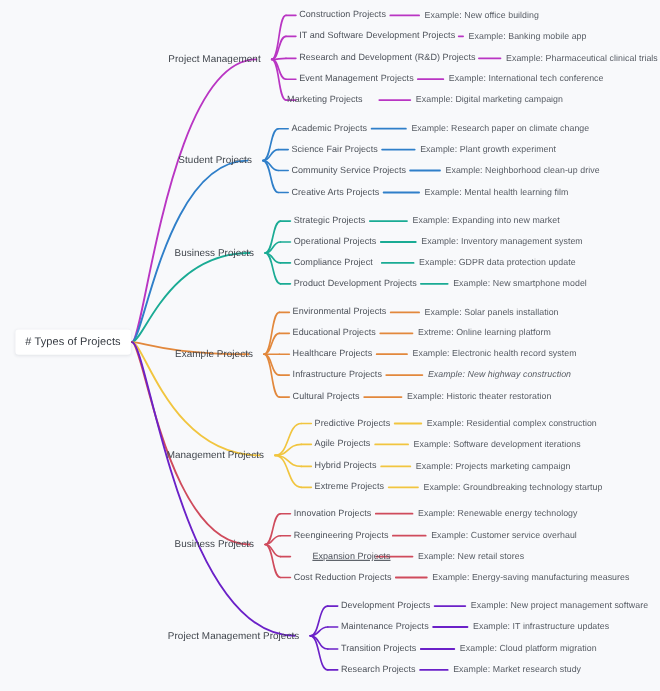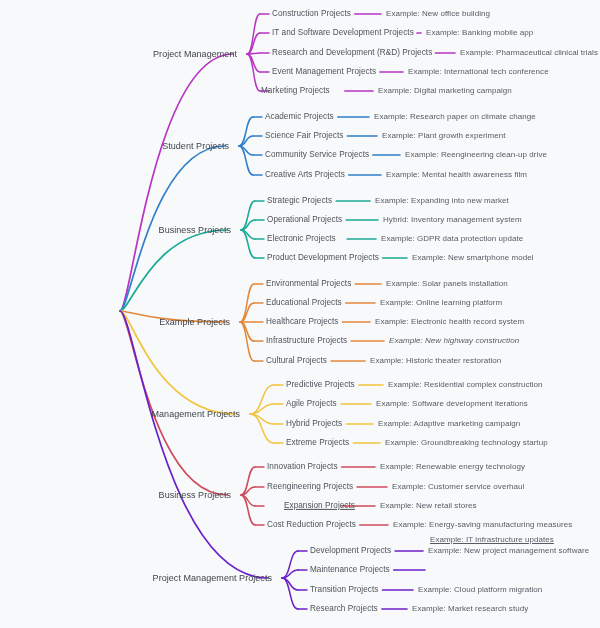--- a/index.html
+++ b/index.html
@@ -167,83 +167,84 @@
       <path d="M 393.734375 570 L 425 570" fill="none" stroke="#6b21c8" stroke-width="1.6" stroke-linecap="round"></path>
       <path d="M 282 578 C 290.8 578, 289.2 590, 298 590" fill="none" stroke="#6b21c8" stroke-width="1.5" stroke-linecap="round"></path>
       <path d="M 298 590 L 307 590" fill="none" stroke="#6b21c8" stroke-width="1.5" stroke-linecap="round"></path>
       <path d="M 382.5 590 L 413 590" fill="none" stroke="#6b21c8" stroke-width="1.6" stroke-linecap="round"></path>
       <path d="M 282 578 C 290.8 578, 289.2 609, 298 609" fill="none" stroke="#6b21c8" stroke-width="1.5" stroke-linecap="round"></path>
       <path d="M 298 609 L 307 609" fill="none" stroke="#6b21c8" stroke-width="1.5" stroke-linecap="round"></path>
       <path d="M 381.90625 609 L 407 609" fill="none" stroke="#6b21c8" stroke-width="1.6" stroke-linecap="round"></path>
     </svg>
 
 
+  <div class="root" id="rootNode" style="left: 14px; top: 311px;"># Types of Projects</div>
 
   <div id="labels">
       <div class="node l1 anchor-right" style="left: 237px; top: 54px;">Project Management</div>
       <div class="node l2" style="left: 272px; top: 14px;">Construction Projects</div>
       <div class="node l3" style="left: 386px; top: 14px;">Example: New office building</div>
       <div class="node l2" style="left: 272px; top: 33px; text-align: right;">IT and Software Development Projects</div>
       <div class="node l3" style="left: 426px; top: 33px;">Example: Banking mobile app</div>
       <div class="node l2" style="left: 272px; top: 53px;">Research and Development (R&amp;D) Projects</div>
       <div class="node l3" style="left: 460px; top: 53px;">Example: Pharmaceutical clinical trials</div>
       <div class="node l2" style="left: 272px; top: 72px;">Event Management Projects</div>
       <div class="node l3" style="left: 408px; top: 72px;">Example: International tech conference</div>
       <div class="node l2" style="left: 261px; top: 91px;">Marketing Projects</div>
       <div class="node l3" style="left: 378px; top: 91px;">Example: Digital marketing campaign</div>
       <div class="node l1 anchor-right" style="left: 229px; top: 146px;">Student Projects</div>
       <div class="node l2" style="left: 265px; top: 117px;">Academic Projects</div>
       <div class="node l3" style="left: 374px; top: 117px;">Example: Research paper on climate change</div>
       <div class="node l2" style="left: 265px; top: 136px;">Science Fair Projects</div>
       <div class="node l3" style="left: 382px; top: 136px;">Example: Plant growth experiment</div>
       <div class="node l2" style="left: 265px; top: 155px;">Community Service Projects</div>
-      <div class="node l3" style="left: 405px; top: 155px;">Example: Reengineering clean-up drive</div>
+      <div class="node l3" style="left: 405px; top: 155px;">Example: Neighborhood clean-up drive</div>
       <div class="node l2" style="left: 265px; top: 175px;">Creative Arts Projects</div>
-      <div class="node l3" style="left: 386px; top: 175px;">Example: Mental health awareness film</div>
+      <div class="node l3" style="left: 386px; top: 175px;">Example: Mental health learning film</div>
       <div class="node l1 anchor-right" style="left: 231px; top: 230px;">Business Projects</div>
       <div class="node l2" style="left: 267px; top: 201px;">Strategic Projects</div>
       <div class="node l3" style="left: 375px; top: 201px;">Example: Expanding into new market</div>
       <div class="node l2" style="left: 267px; top: 220px;">Operational Projects</div>
-      <div class="node l3" style="left: 383px; top: 220px;">Hybrid: Inventory management system</div>
-      <div class="node l2" style="left: 267px; top: 239px;">Electronic Projects</div>
+      <div class="node l3" style="left: 383px; top: 220px;">Example: Inventory management system</div>
+      <div class="node l2" style="left: 267px; top: 239px;">Compliance Project</div>
       <div class="node l3" style="left: 381px; top: 239px;">Example: GDPR data protection update</div>
       <div class="node l2" style="left: 267px; top: 258px;">Product Development Projects</div>
       <div class="node l3" style="left: 412px; top: 258px;">Example: New smartphone model</div>
       <div class="node l1 anchor-right" style="left: 230px; top: 322px;">Example Projects</div>
       <div class="node l2" style="left: 266px; top: 284px;">Environmental Projects</div>
       <div class="node l3" style="left: 386px; top: 284px;">Example: Solar panels installation</div>
       <div class="node l2" style="left: 266px; top: 303px;">Educational Projects</div>
-      <div class="node l3" style="left: 380px; top: 303px;">Example: Online learning platform</div>
+      <div class="node l3" style="left: 380px; top: 303px;">Extreme: Online learning platform</div>
       <div class="node l2" style="left: 266px; top: 322px;">Healthcare Projects</div>
       <div class="node l3" style="left: 375px; top: 322px;">Example: Electronic health record system</div>
       <div class="node l2" style="left: 266px; top: 341px;">Infrastructure Projects</div>
       <div class="node l3" style="left: 389px; top: 341px; font-style: italic;">Example: New highway construction</div>
       <div class="node l2" style="left: 266px; top: 361px;">Cultural Projects</div>
       <div class="node l3" style="left: 370px; top: 361px;">Example: Historic theater restoration</div>
       <div class="node l1 anchor-right" style="left: 240px; top: 414px;">Management Projects</div>
       <div class="node l2" style="left: 286px; top: 385px;">Predictive Projects</div>
       <div class="node l3" style="left: 388px; top: 385px;">Example: Residential complex construction</div>
       <div class="node l2" style="left: 286px; top: 404px;">Agile Projects</div>
       <div class="node l3" style="left: 376px; top: 404px;">Example: Software development iterations</div>
       <div class="node l2" style="left: 286px; top: 424px;">Hybrid Projects</div>
-      <div class="node l3" style="left: 378px; top: 424px;">Example: Adaptive marketing campaign</div>
+      <div class="node l3" style="left: 378px; top: 424px;">Example: Projects marketing campaign</div>
       <div class="node l2" style="left: 286px; top: 443px;">Extreme Projects</div>
       <div class="node l3" style="left: 385px; top: 443px;">Example: Groundbreaking technology startup</div>
       <div class="node l1 anchor-right" style="left: 231px; top: 495px;">Business Projects</div>
       <div class="node l2" style="left: 267px; top: 467px;">Innovation Projects</div>
       <div class="node l3" style="left: 380px; top: 467px;">Example: Renewable energy technology</div>
       <div class="node l2" style="left: 267px; top: 487px;">Reengineering Projects</div>
       <div class="node l3" style="left: 392px; top: 487px;">Example: Customer service overhaul</div>
       <div class="node l2" style="left: 284px; top: 506px; text-decoration: underline;">Expansion Projects</div>
       <div class="node l3" style="left: 380px; top: 506px;">Example: New retail stores</div>
       <div class="node l2" style="left: 267px; top: 525px; text-align: right;">Cost Reduction Projects</div>
       <div class="node l3" style="left: 393px; top: 525px;">Example: Energy-saving manufacturing measures</div>
       <div class="node l1 anchor-right" style="left: 272px; top: 578px;">Project Management Projects</div>
       <div class="node l2" style="left: 310px; top: 551px;">Development Projects</div>
       <div class="node l3" style="left: 428px; top: 551px;">Example: New project management software</div>
       <div class="node l2" style="left: 310px; top: 570px;">Maintenance Projects</div>
-      <div class="node l3" style="left: 430px; top: 540px; text-decoration: underline;">Example: IT infrastructure updates</div>
+      <div class="node l3" style="left: 430px; top: 570px;">Example: IT infrastructure updates</div>
       <div class="node l2" style="left: 310px; top: 590px;">Transition Projects</div>
       <div class="node l3" style="left: 418px; top: 590px;">Example: Cloud platform migration</div>
       <div class="node l2" style="left: 310px; top: 609px;">Research Projects</div>
       <div class="node l3" style="left: 412px; top: 609px;">Example: Market research study</div>
     </div>
 </div>
 
 </body></html>

